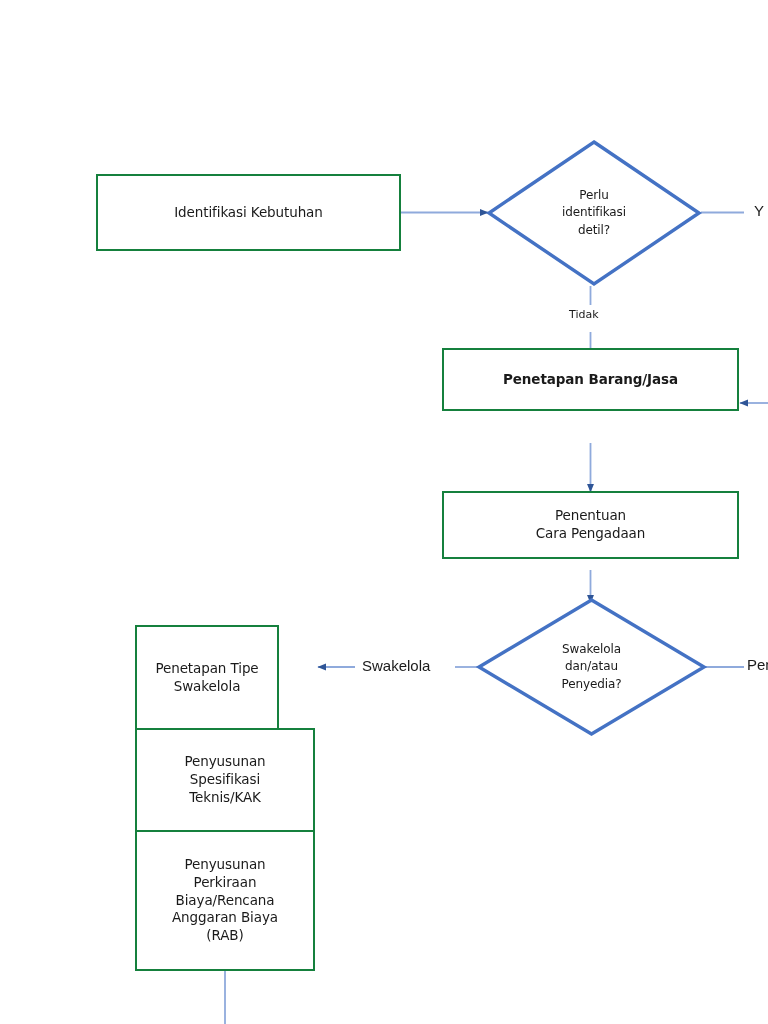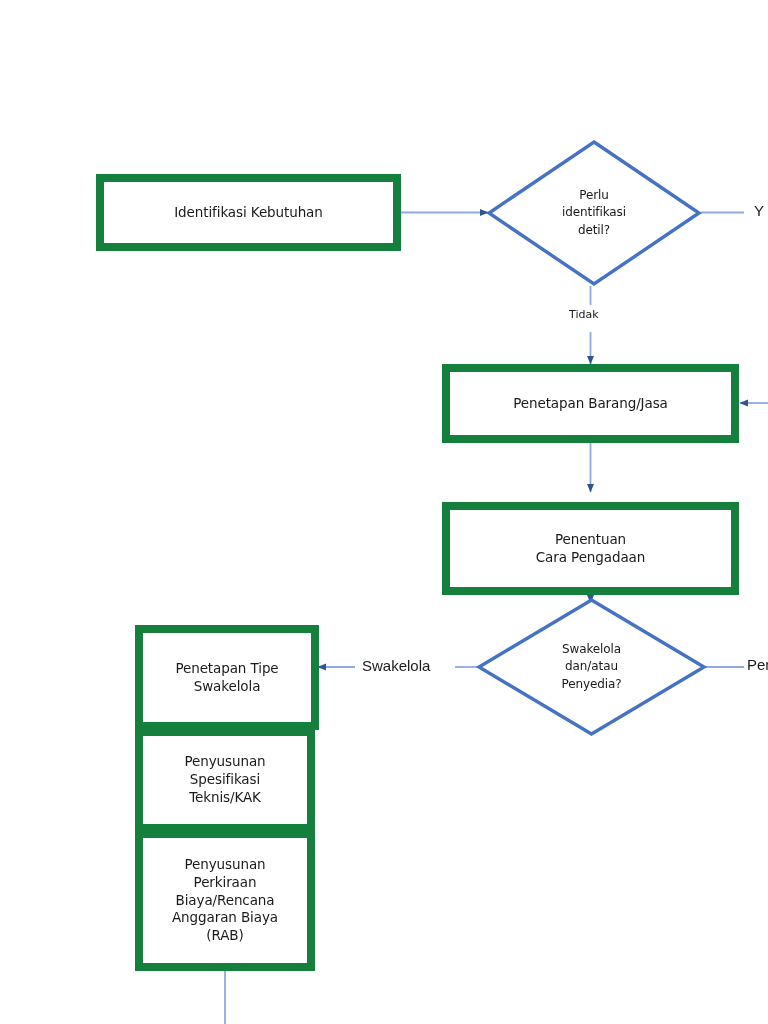--- a/index.html
+++ b/index.html
@@ -27,21 +27,21 @@
     width: 768px;
     height: 1024px;
     pointer-events: none;
   }
 
   
   .node-box {
     position: absolute;
     box-sizing: border-box;
     background: #ffffff;
-    border: 8px solid #15803d;
+    border: 2px solid #15803d;
     display: flex;
     align-items: center;
     justify-content: center;
     text-align: center;
     color: #1a1a1a;
     font-family: "DejaVu Sans", sans-serif;
     font-size: 13.5px;
     line-height: 1.32;
     letter-spacing: -0.1px;
     white-space: pre-line;
@@ -133,39 +133,39 @@
 
   <div class="node-diamond" style="left:487px; top:140px; width:214px; height:146px;">
     <svg width="214" height="146" viewBox="0 0 214 146" aria-hidden="true">
       <polygon points="107,2 212,73 107,144 2,73" fill="#ffffff" stroke="#4472c4" stroke-width="3.4"></polygon>
     </svg>
     <div class="dlabel">Perlu
 identifikasi
 detil?</div>
   </div>
 
-  <div class="node-box" style="left:442px; top:364px; width:297px; height:79px;">
+  <div class="node-box" style="left:442px; top:348px; width:297px; height:63px;font-weight:bold;">
     <span>Penetapan Barang/Jasa</span>
   </div>
 
-  <div class="node-box" style="left:442px; top:502px; width:297px; height:93px;">
+  <div class="node-box" style="left:442px; top:491px; width:297px; height:68px;">
     <span>Penentuan
 Cara Pengadaan</span>
   </div>
 
   <div class="node-diamond" style="left:477px; top:598px; width:229px; height:138px;">
     <svg width="229" height="138" viewBox="0 0 229 138" aria-hidden="true">
       <polygon points="114.5,2 227,69 114.5,136 2,69" fill="#ffffff" stroke="#4472c4" stroke-width="3.4"></polygon>
     </svg>
     <div class="dlabel">Swakelola
 dan/atau
 Penyedia?</div>
   </div>
 
-  <div class="node-box" style="left:135px; top:625px; width:184px; height:105px;">
+  <div class="node-box" style="left:135px; top:625px; width:144px; height:105px;">
     <span>Penetapan Tipe
 Swakelola</span>
   </div>
 
   <div class="node-box" style="left:135px; top:728px; width:180px; height:104px;">
     <span>Penyusunan
 Spesifikasi
 Teknis/KAK</span>
   </div>
 

